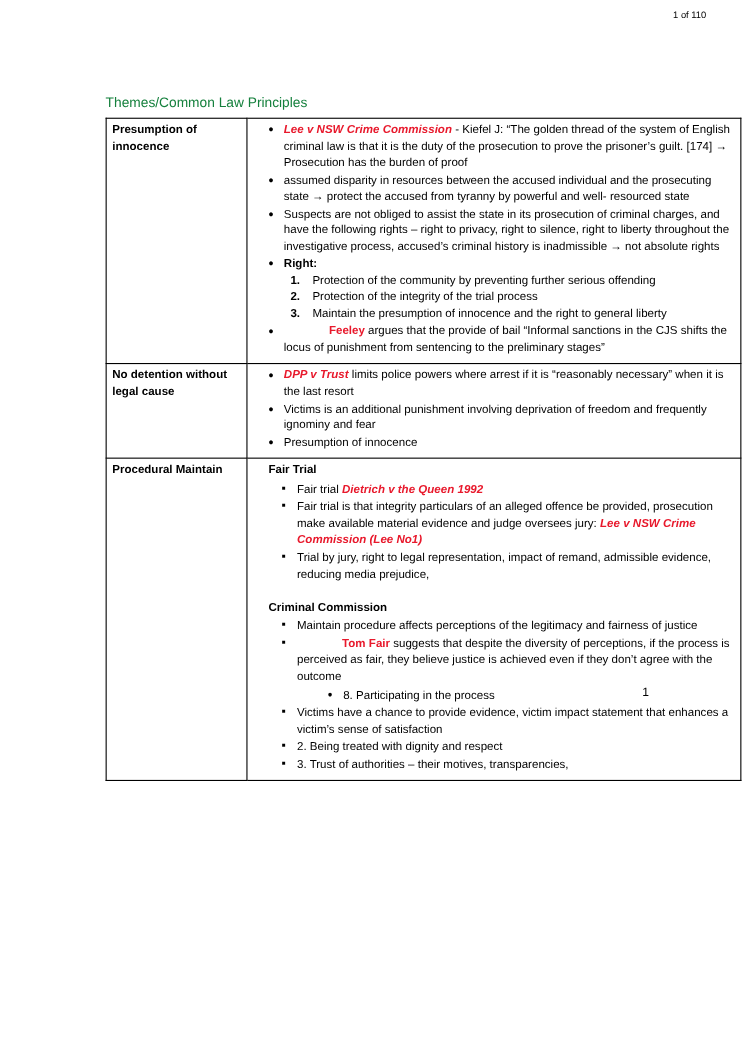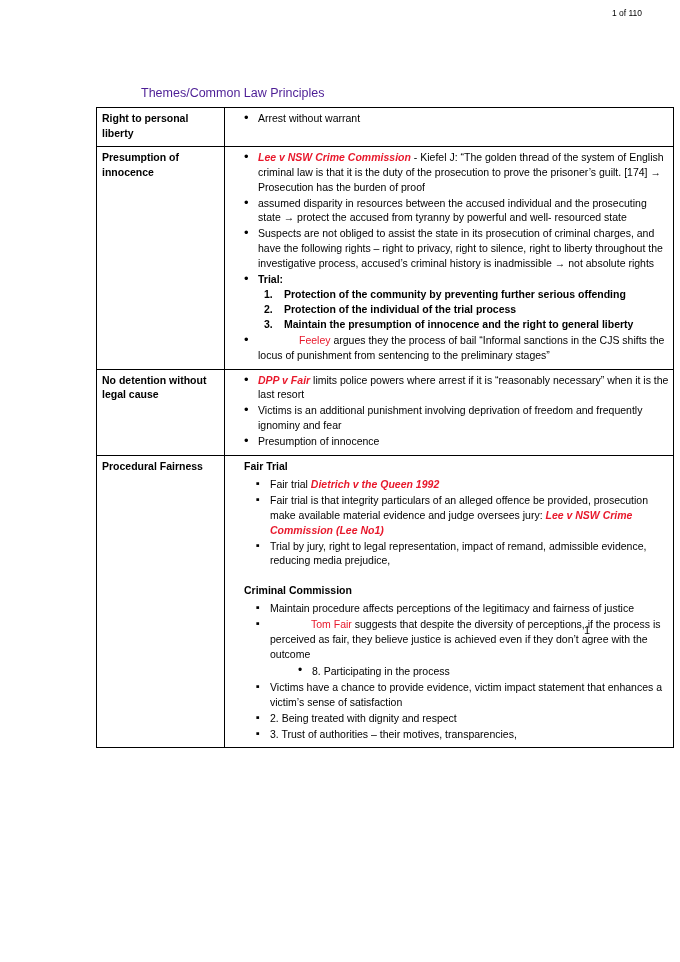--- a/index.html
+++ b/index.html
@@ -27,23 +27,22 @@
     right: 38px;
     font-size: 8.5px;
     color: #000;
     font-family: "Liberation Sans", sans-serif;
   }
   .doc-title {
     position: absolute;
     left: 96px;
     top: 86px;
     font-size: 12.5px;
-    color: #4c1d95;
+    color: #15803d;
     font-family: "Liberation Sans", sans-serif;
-    margin-left: 45px;
   }
   table.notes {
     position: absolute;
     left: 96px;
     top: 107px;
     width: 578px;
     border-collapse: collapse;
     table-layout: fixed;
   }
   table.notes td {
@@ -83,21 +82,20 @@
   ul.bullets.round > li:before {
     content: "\2022";
     font-size: 13px;
     top: -2px;
   }
   ol.numbered {
     list-style: none;
     counter-reset: litem;
     margin: 0;
     padding: 0;
-    font-weight: bold;
   }
   ol.numbered > li {
     position: relative;
     padding-left: 26px;
     counter-increment: litem;
     margin-bottom: 0px;
   }
   ol.numbered > li:before {
     content: counter(litem) ".";
     position: absolute;
@@ -105,21 +103,21 @@
     top: 0;
     font-weight: bold;
   }
   .red-italic {
     color: #e8192c;
     font-style: italic;
     font-weight: bold;
   }
   .redbold {
     color: #e8192c;
-    font-weight: normal;
+    font-weight: bold;
     padding-left: 41px;
   }
   .bold {
     font-weight: bold;
   }
   .sec-head {
     font-weight: bold;
     margin: 0 0 3px 2px;
   }
   .sec-gap {
@@ -156,62 +154,54 @@
 
 <div class="page">
 
   <div class="page-counter">1 of 110</div>
 
   <div class="doc-title">Themes/Common Law Principles</div>
 
   <table class="notes">
     <tbody>
 
-      <tr>
-        <td class="label">Right to personal liberty</td>
-        <td class="body">
-          <ul class="bullets round">
-            <li><span>Arrest without warrant</span></li>
-          </ul>
-        </td>
-      </tr>
 
       <tr>
         <td class="label">Presumption of innocence</td>
         <td class="body">
           <ul class="bullets round">
             <li><span class="red-italic">Lee v NSW Crime Commission</span><span> - Kiefel J: “The golden thread of the system of English criminal law is that it is the duty of the prosecution to prove the prisoner’s guilt. [174] → Prosecution has the burden of proof</span></li>
             <li><span>assumed disparity in resources between the accused individual and the prosecuting state → protect the accused from tyranny by powerful and well- resourced state</span></li>
             <li><span>Suspects are not obliged to assist the state in its prosecution of criminal charges, and have the following rights – right to privacy, right to silence, right to liberty throughout the investigative process, accused’s criminal history is inadmissible → not absolute rights</span></li>
             <li>
-              <span class="bold">Trial:</span>
+              <span class="bold">Right:</span>
               <ol class="numbered">
                 <li><span>Protection of the community by preventing further serious offending</span></li>
-                <li><span>Protection of the individual of the trial process</span></li>
+                <li><span>Protection of the integrity of the trial process</span></li>
                 <li><span>Maintain the presumption of innocence and the right to general liberty</span></li>
               </ol>
             </li>
-            <li><span class="redbold">Feeley</span><span> argues they the process of bail “Informal sanctions in the CJS shifts the locus of punishment from sentencing to the preliminary stages”</span></li>
+            <li><span class="redbold">Feeley</span><span> argues that the provide of bail “Informal sanctions in the CJS shifts the locus of punishment from sentencing to the preliminary stages”</span></li>
           </ul>
         </td>
       </tr>
 
       <tr>
         <td class="label">No detention without legal cause</td>
         <td class="body">
           <ul class="bullets round">
-            <li><span class="red-italic">DPP v Fair</span><span> limits police powers where arrest if it is “reasonably necessary” when it is the last resort</span></li>
+            <li><span class="red-italic">DPP v Trust</span><span> limits police powers where arrest if it is “reasonably necessary” when it is the last resort</span></li>
             <li><span>Victims is an additional punishment involving deprivation of freedom and frequently ignominy and fear</span></li>
             <li><span>Presumption of innocence</span></li>
           </ul>
         </td>
       </tr>
 
       <tr>
-        <td class="label">Procedural Fairness</td>
+        <td class="label">Procedural Maintain</td>
         <td class="body">
           <div class="nested-block">
             <div class="sec-head">Fair Trial</div>
             <ul class="bullets">
               <li><span>Fair trial </span><span class="red-italic">Dietrich v the Queen 1992</span></li>
               <li><span>Fair trial is that integrity particulars of an alleged offence be provided, prosecution make available material evidence and judge oversees jury: </span><span class="red-italic">Lee v NSW Crime Commission (Lee No1)</span></li>
               <li><span>Trial by jury, right to legal representation, impact of remand, admissible evidence, reducing media prejudice,</span></li>
             </ul>
 
             <div class="sec-gap"></div>

